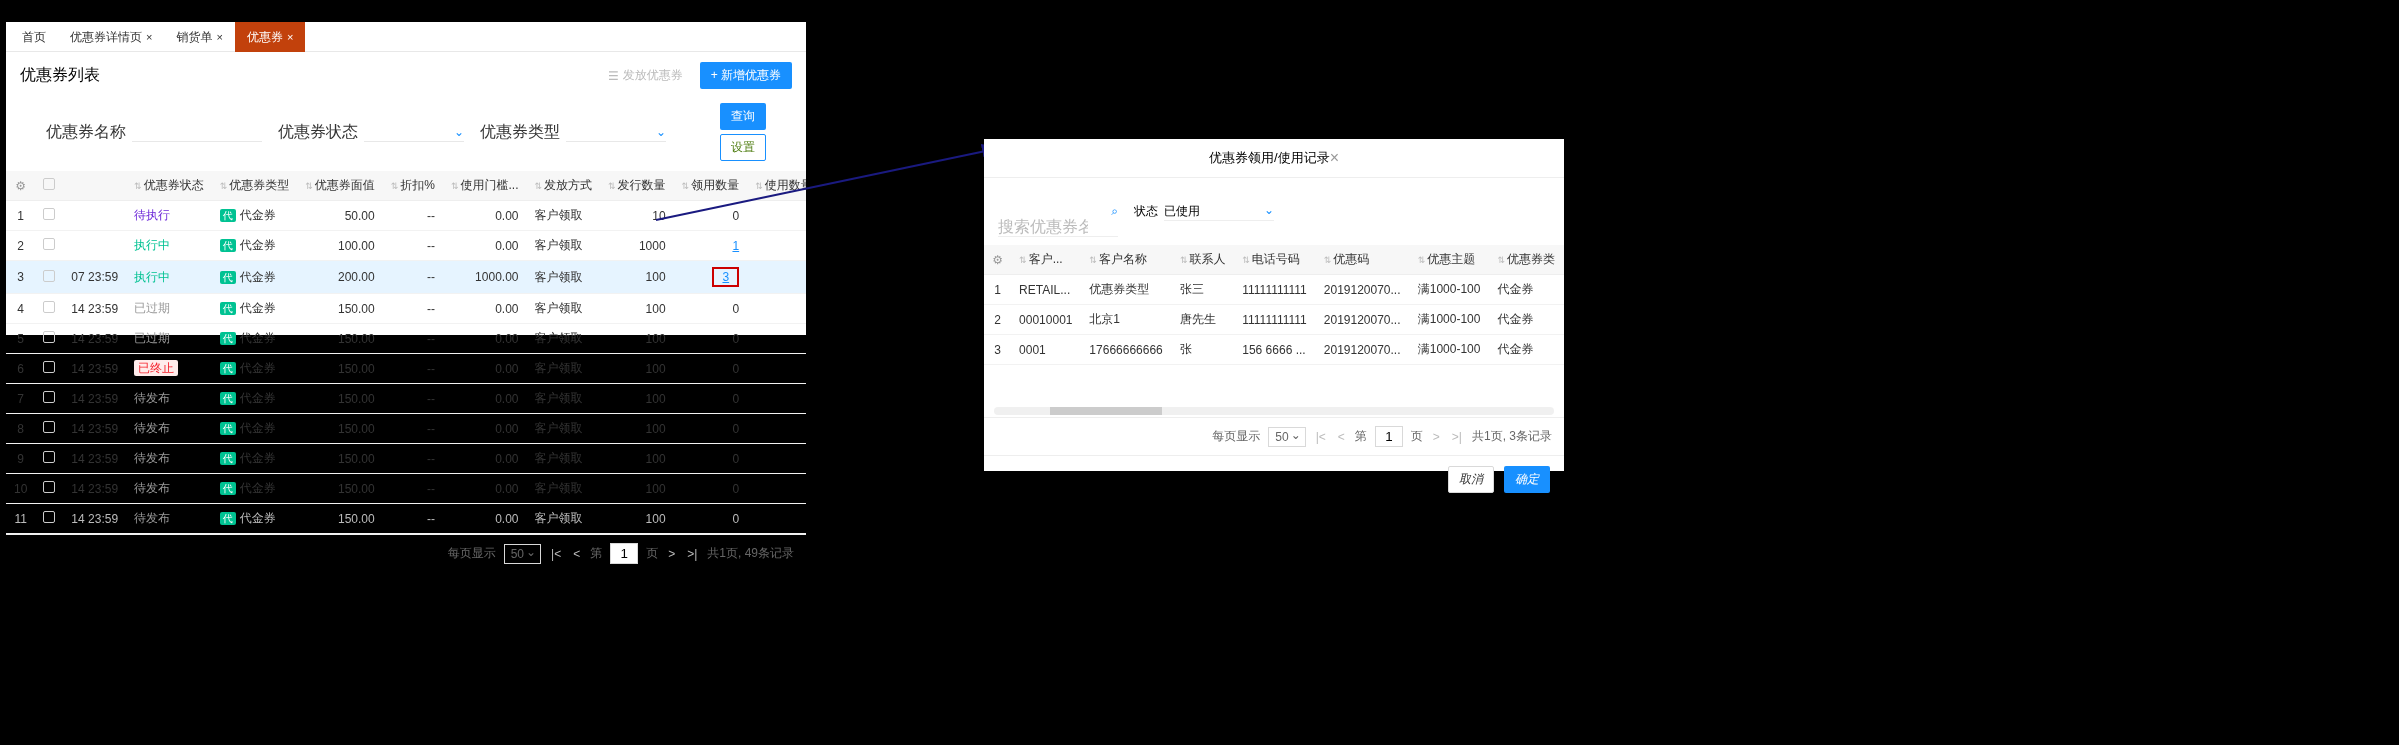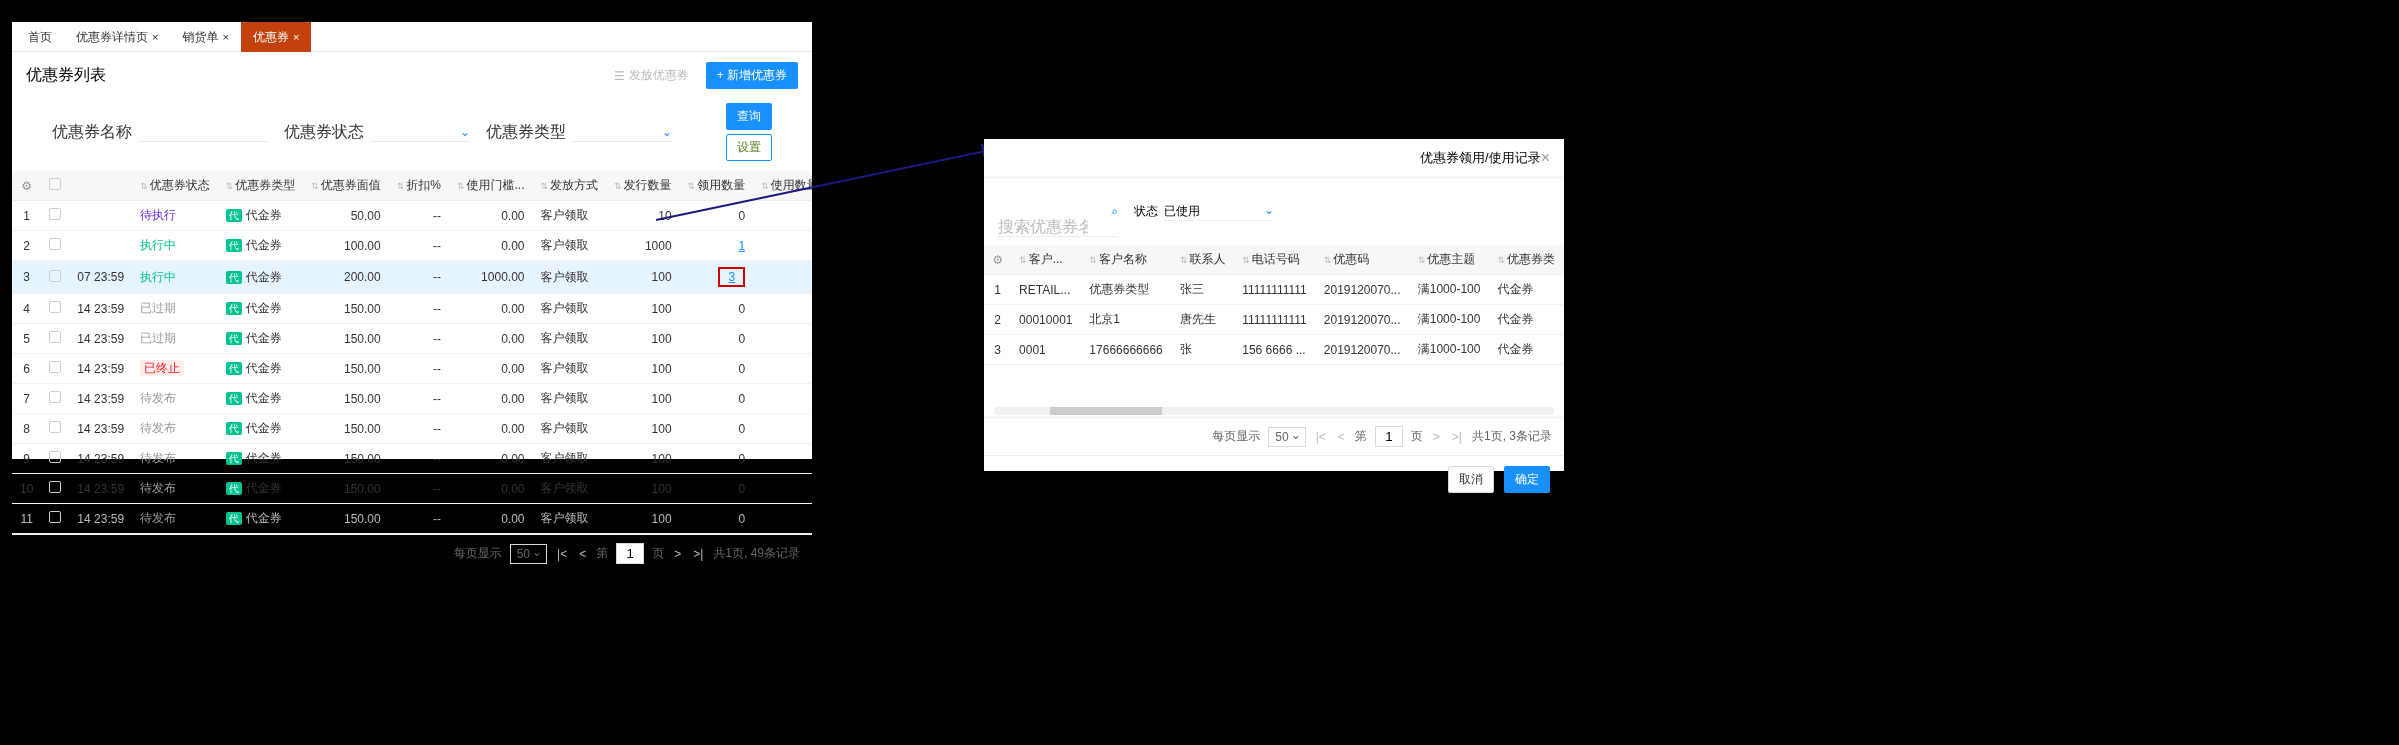--- a/index.html
+++ b/index.html
@@ -1,19 +1,19 @@
 <!DOCTYPE html>
 <html><head>
 <meta charset="utf-8">
 <style>
 * { box-sizing: border-box; margin: 0; padding: 0; font-family: -apple-system, "PingFang SC", "Microsoft YaHei", sans-serif; }
 body { background: #000; width: 2399px; height: 745px; position: relative; font-size: 12px; }
 
 .panel { background: #fff; position: absolute; }
-.panel-left { left: 12px; top: 22px; width: 800px; height: 437px; }
+.panel-left { left: 6px; top: 22px; width: 800px; height: 313px; }
 .panel-right { left: 984px; top: 139px; width: 580px; height: 332px; }
 
 
 .tabs { display: flex; align-items: center; height: 30px; border-bottom: 1px solid #e8e8e8; padding-left: 4px; }
 .tab { padding: 0 12px; height: 30px; line-height: 30px; font-size: 12px; color: #333; display: flex; align-items: center; gap: 4px; }
 .tab.active { background: #c2410c; color: #fff; }
 .tab .close { cursor: pointer; font-size: 11px; }
 
 
 .page-header { display: flex; justify-content: space-between; align-items: center; padding: 10px 14px; }
@@ -55,32 +55,32 @@
 .row-disabled td { color: #bbb; }
 
 
 .pagination { display: flex; align-items: center; justify-content: flex-end; gap: 8px; padding: 8px 12px; font-size: 12px; color: #666; border-top: 1px solid #eee; }
 .pg-select { border: 1px solid #d9d9d9; padding: 2px 16px 2px 6px; position: relative; }
 .pg-select::after { content: "⌄"; position: absolute; right: 4px; top: 0; }
 .pg-btn { color: #bbb; cursor: pointer; padding: 0 2px; }
 .pg-input { width: 28px; border: 1px solid #d9d9d9; text-align: center; padding: 2px; }
 
 
-.modal-header { display: flex; justify-content: flex-end; align-items: center; padding: 10px 14px; border-bottom: 1px solid #eee; }
+.modal-header { display: flex; justify-content: center; align-items: center; padding: 10px 14px; border-bottom: 1px solid #eee; }
 .modal-title { font-size: 13px; font-weight: 500; }
 .modal-close { color: #999; cursor: pointer; font-size: 16px; }
 .modal-search { display: flex; align-items: center; gap: 16px; padding: 8px 14px; }
 .search-box { display: flex; align-items: center; border-bottom: 1px solid #eee; width: 120px; justify-content: space-between; }
 .search-box input { border: none; width: 90px; font-size: 16px; outline: none; margin-top: 32px; }
 .search-box input::placeholder { color: #bbb; }
 .status-select { display: flex; align-items: center; gap: 6px; }
 .status-select .sel { border-bottom: 1px solid #eee; width: 110px; display: flex; justify-content: space-between; cursor: pointer; }
 .chev { color: #1890ff; }
 
-.modal-footer { display: flex; justify-content: flex-end; gap: 10px; padding: 10px 14px; border-top: 1px solid #eee; }
+.modal-footer { display: flex; justify-content: flex-end; gap: 10px; padding: 10px 14px; border-top: 1px solid #eee; font-style: italic; }
 
 
 .arrow-svg { position: absolute; left: 650px; top: 140px; width: 360px; height: 100px; pointer-events: none; }
 
 .scroll-hint { height: 8px; background: linear-gradient(to right, #f0f0f0 0%, #f0f0f0 10%, #ccc 10%, #ccc 30%, #f0f0f0 30%); margin: 2px 10px; border-radius: 4px; }
 </style>
 </head>
 <body>
 
 <div class="panel panel-left">

